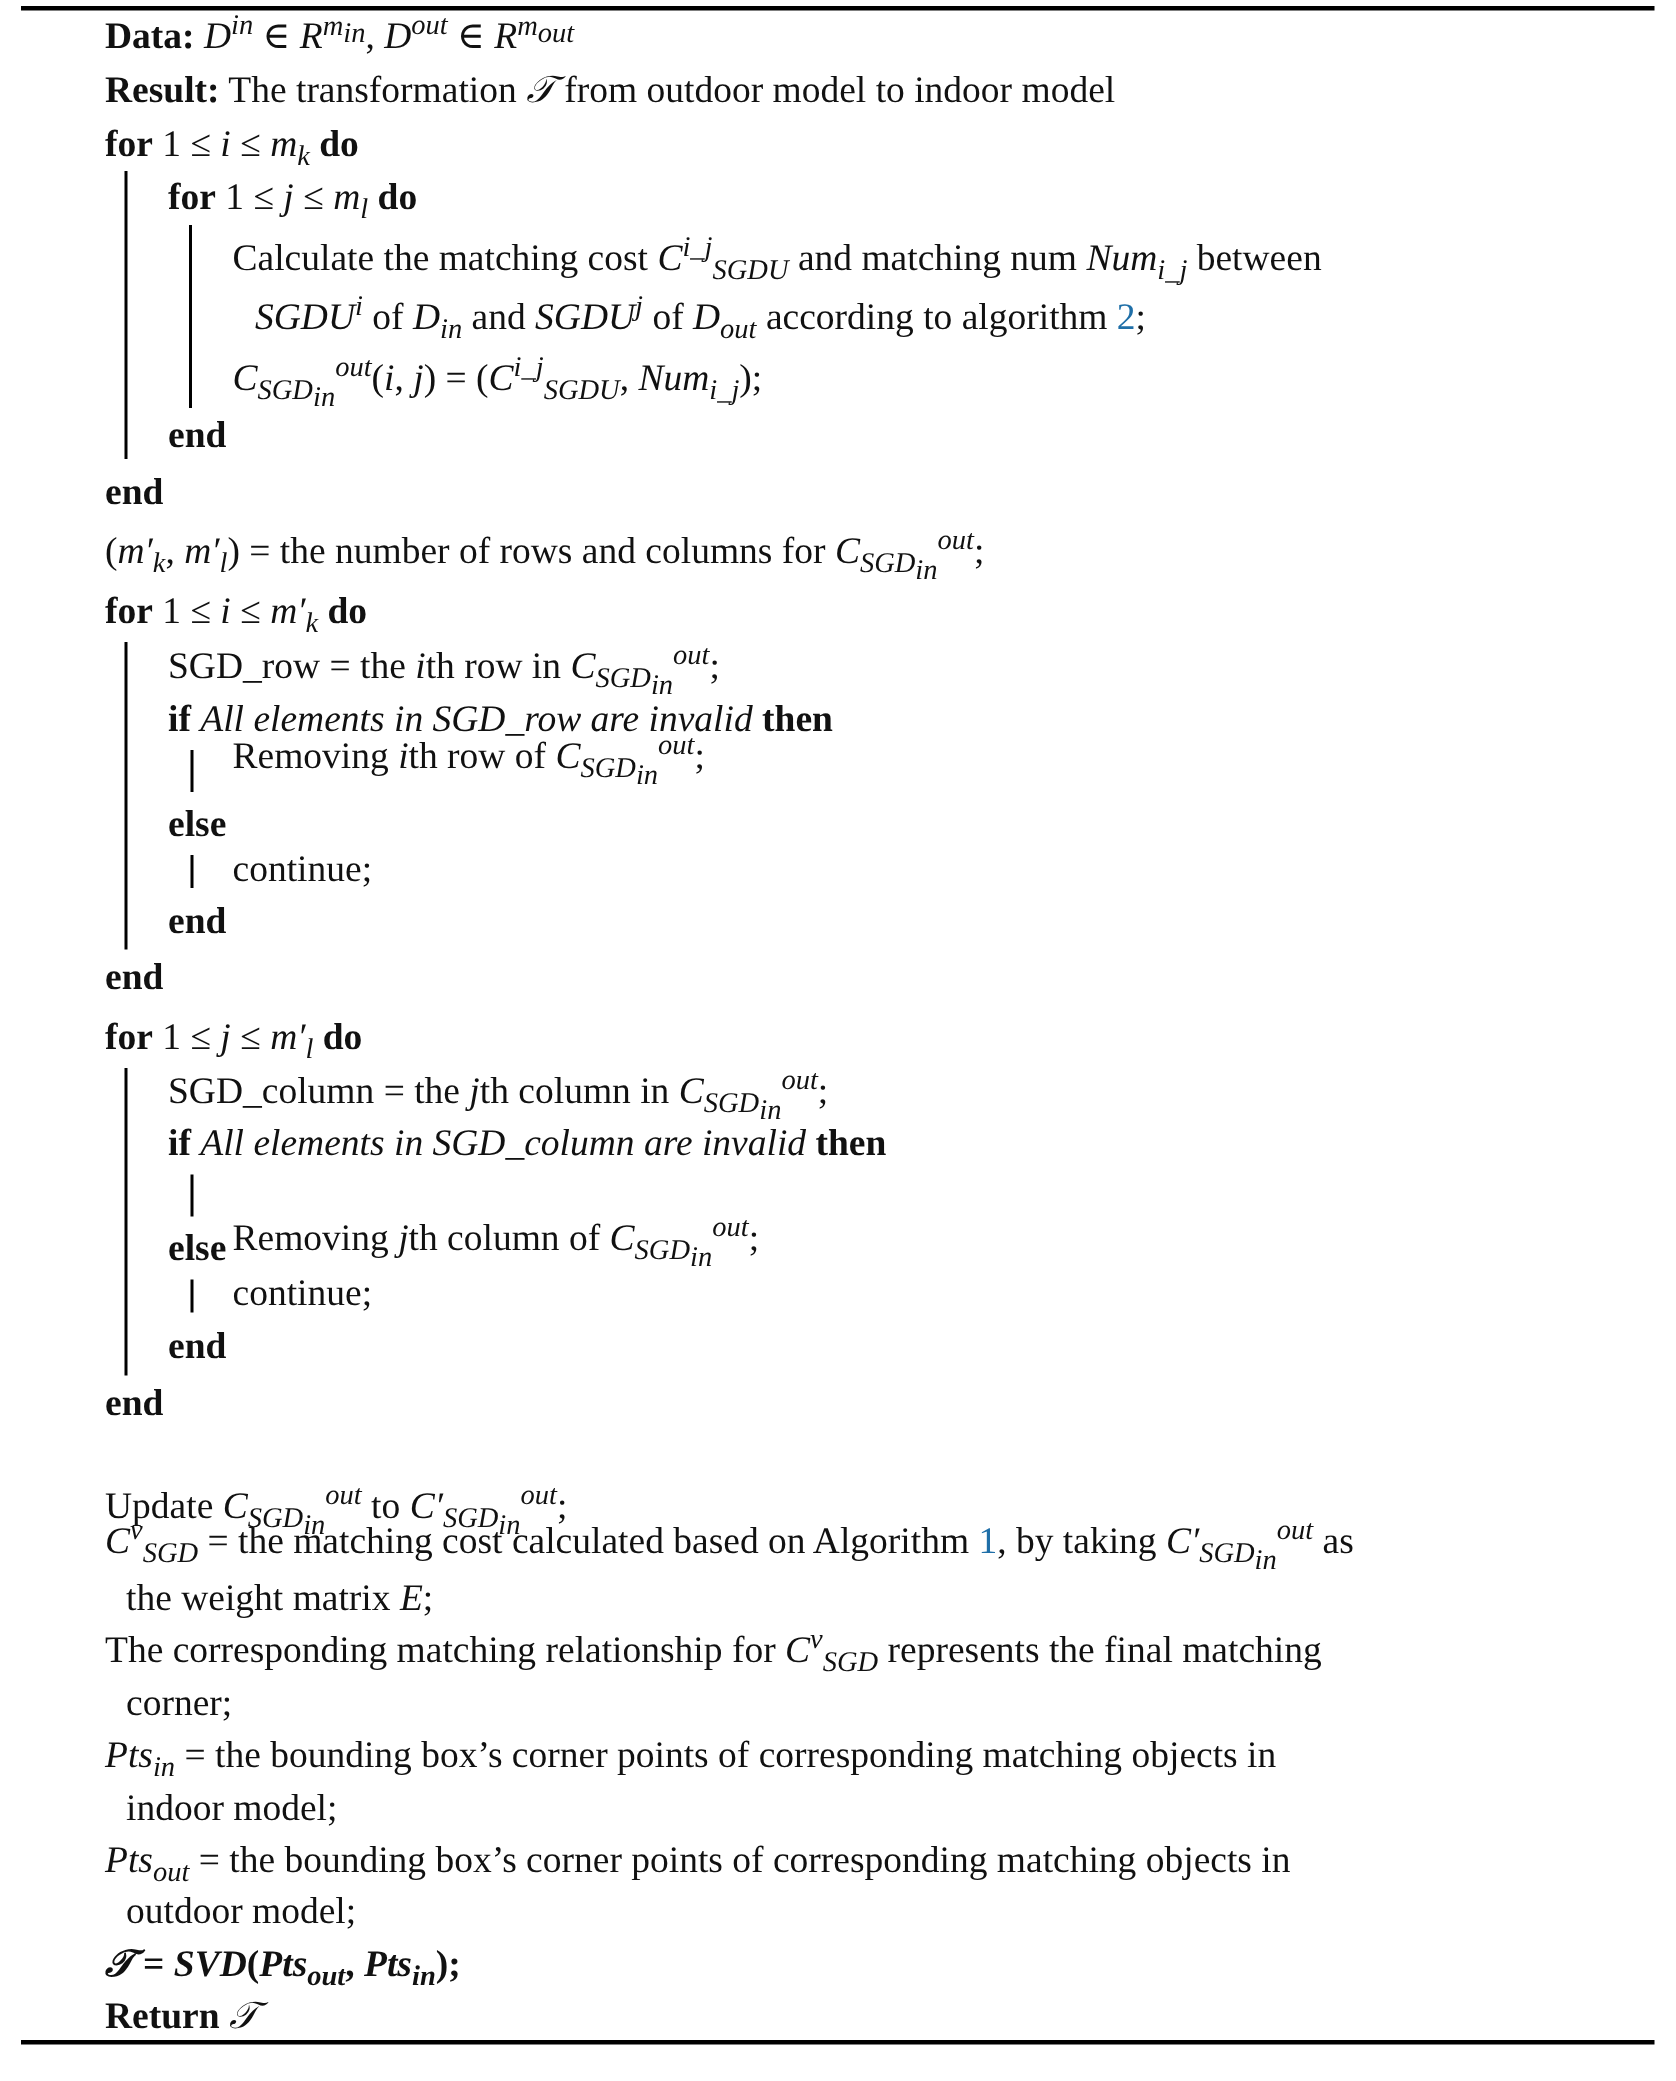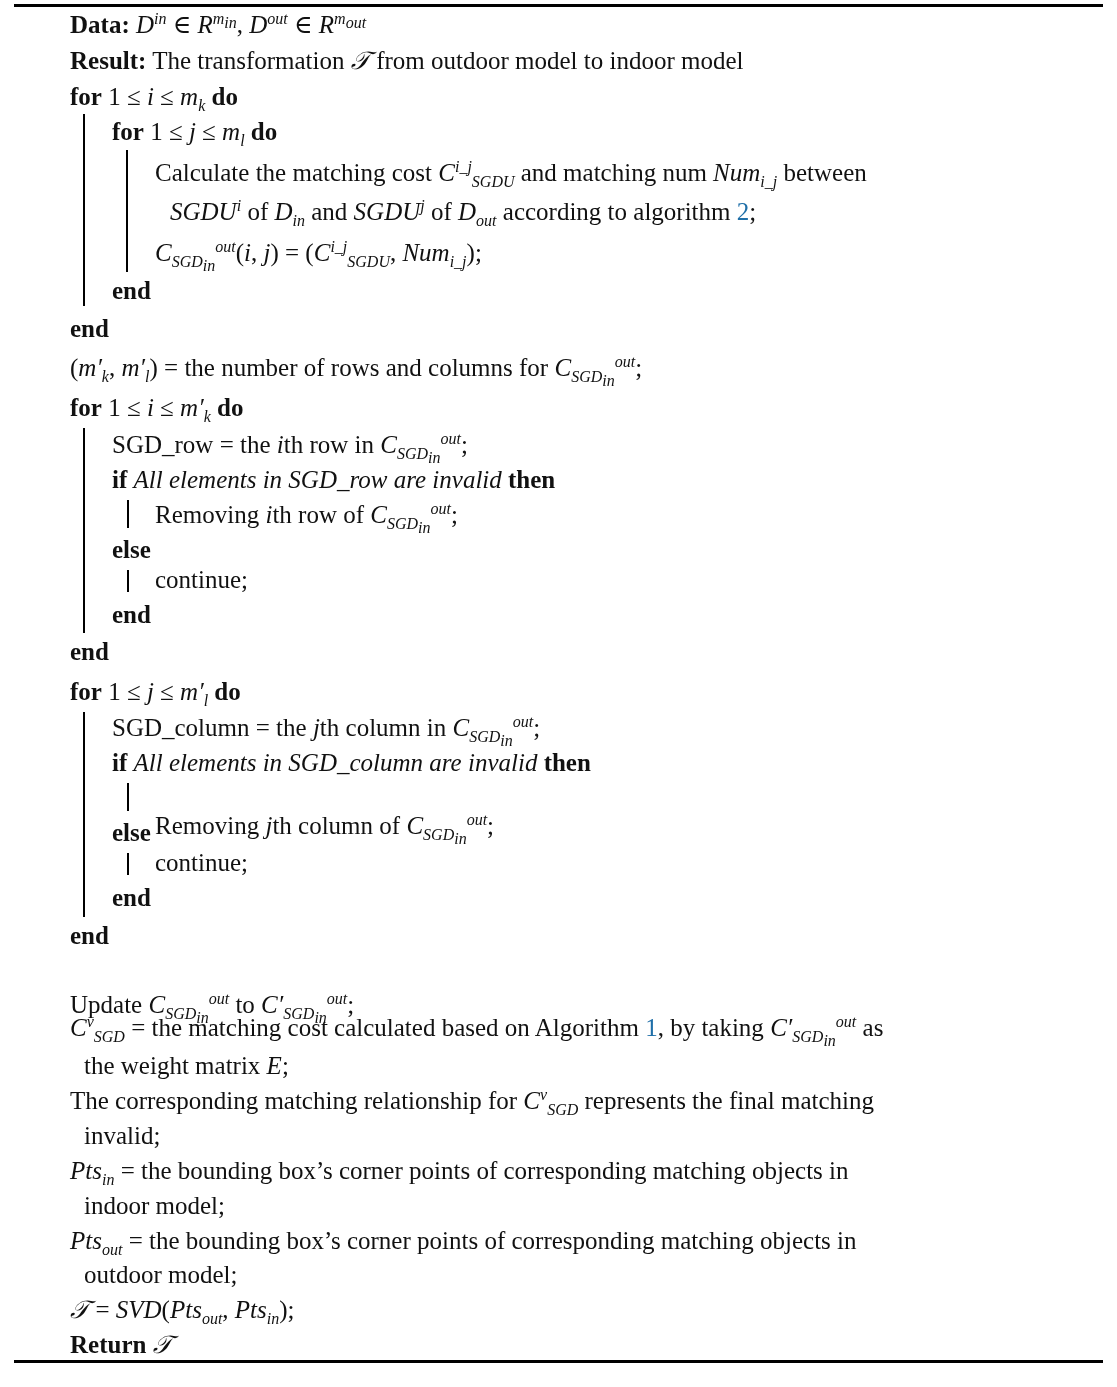--- a/index.html
+++ b/index.html
@@ -5,21 +5,21 @@
   html,body{margin:0;padding:0;background:#fff;}
   body{width:1117px;height:1387px;position:relative;overflow:hidden;
        font-family:"DejaVu Serif","Liberation Serif",serif;color:#111;}
   .rule{position:absolute;left:14px;width:1089px;height:3px;background:#000;}
   .line{position:absolute;font-size:25px;line-height:30px;white-space:nowrap;
         font-family:"Liberation Serif","DejaVu Serif",serif;}
   .kw{font-weight:bold;}
   .m{font-style:italic;}
   .it{font-style:italic;}
   .ref{color:#1f6fa8;}
-  sub,sup{font-size:16px;line-height:0;}
+  sub,sup{font-size:19px;line-height:0;}
   .vbar{position:absolute;width:1.5px;background:#000;}
 </style>
 </head>
 <body>
 
 <div class="rule" style="top:4px;"></div>
 
 <div class="line" style="left:70px;top:10px;">
   <span class="kw">Data:</span>
   <span class="m">D<sup>in</sup></span> ∈ <span class="m">R<sup>m<sub>in</sub></sup></span>, <span class="m">D<sup>out</sup></span> ∈ <span class="m">R<sup>m<sub>out</sub></sup></span>
@@ -42,21 +42,21 @@
 <div class="line kw" style="left:112px;top:276px;">end</div>
 <div class="line kw" style="left:70px;top:314px;">end</div>
 
 <div class="line" style="left:70px;top:353px;">(<span class="m">m′<sub>k</sub></span>, <span class="m">m′<sub>l</sub></span>) = the number of rows and columns for <span class="m">C<sub>SGD<sub>in</sub></sub><sup>out</sup></span>;</div>
 
 <div class="line" style="left:70px;top:393px;"><span class="kw">for</span> 1 ≤ <span class="m">i</span> ≤ <span class="m">m′<sub>k</sub></span> <span class="kw">do</span></div>
 <div class="vbar" style="left:83px;top:428px;height:205px;"></div>
 <div class="line" style="left:112px;top:430px;">SGD_row = the <span class="m">i</span>th row in <span class="m">C<sub>SGD<sub>in</sub></sub><sup>out</sup></span>;</div>
 <div class="line" style="left:112px;top:465px;"><span class="kw">if</span> <span class="it">All elements in SGD_row are invalid</span> <span class="kw">then</span></div>
 <div class="vbar" style="left:127px;top:500px;height:28px;"></div>
-<div class="line" style="left:155px;top:500px;text-align:center;">Removing <span class="m">i</span>th row of <span class="m">C<sub>SGD<sub>in</sub></sub><sup>out</sup></span>;</div>
+<div class="line" style="left:155px;top:490px;text-align:center;">Removing <span class="m">i</span>th row of <span class="m">C<sub>SGD<sub>in</sub></sub><sup>out</sup></span>;</div>
 <div class="line kw" style="left:112px;top:535px;">else</div>
 <div class="vbar" style="left:127px;top:570px;height:22px;"></div>
 <div class="line" style="left:155px;top:565px;">continue;</div>
 <div class="line kw" style="left:112px;top:600px;">end</div>
 <div class="line kw" style="left:70px;top:637px;">end</div>
 
 <div class="line" style="left:70px;top:677px;"><span class="kw">for</span> 1 ≤ <span class="m">j</span> ≤ <span class="m">m′<sub>l</sub></span> <span class="kw">do</span></div>
 <div class="vbar" style="left:83px;top:712px;height:205px;"></div>
 <div class="line" style="left:112px;top:713px;">SGD_column = the <span class="m">j</span>th column in <span class="m">C<sub>SGD<sub>in</sub></sub><sup>out</sup></span>;</div>
 <div class="line" style="left:112px;top:748px;"><span class="kw">if</span> <span class="it">All elements in SGD_column are invalid</span> <span class="kw">then</span></div>
@@ -67,24 +67,24 @@
 <div class="line" style="left:155px;top:848px;">continue;</div>
 <div class="line kw" style="left:112px;top:883px;">end</div>
 <div class="line kw" style="left:70px;top:921px;">end</div>
 
 <div class="line" style="left:70px;top:966px;margin-top:24px;">Update <span class="m">C<sub>SGD<sub>in</sub></sub><sup>out</sup></span> to <span class="m">C′<sub>SGD<sub>in</sub></sub><sup>out</sup></span>;</div>
 
 <div class="line" style="left:70px;top:1013px;font-family:Liberation Serif, serif;"><span class="m">C<sup>v</sup><sub>SGD</sub></span> = the matching cost calculated based on Algorithm <span class="ref">1</span>, by taking <span class="m">C′<sub>SGD<sub>in</sub></sub><sup>out</sup></span> as</div>
 <div class="line" style="left:84px;top:1051px;">the weight matrix <span class="m">E</span>;</div>
 
 <div class="line" style="left:70px;top:1086px;font-family:Liberation Serif, serif;">The corresponding matching relationship for <span class="m">C<sup>v</sup><sub>SGD</sub></span> represents the final matching</div>
-<div class="line" style="left:84px;top:1121px;">invalid;</div>
+<div class="line" style="left:84px;top:1121px;">corner;</div>
 
 <div class="line" style="left:70px;top:1156px;text-align:right;"><span class="m">Pts<sub>in</sub></span> = the bounding box’s corner points of corresponding matching objects in</div>
 <div class="line" style="left:84px;top:1191px;">indoor model;</div>
 
 <div class="line" style="left:70px;top:1226px;"><span class="m">Pts<sub>out</sub></span> = the bounding box’s corner points of corresponding matching objects in</div>
 <div class="line" style="left:84px;top:1260px;">outdoor model;</div>
 
-<div class="line" style="left:70px;top:1295px;"><span class="m">𝒯</span> = <span class="m">SVD</span>(<span class="m">Pts<sub>out</sub></span>, <span class="m">Pts<sub>in</sub></span>);</div>
+<div class="line" style="left:70px;top:1295px;font-weight:bold;"><span class="m">𝒯</span> = <span class="m">SVD</span>(<span class="m">Pts<sub>out</sub></span>, <span class="m">Pts<sub>in</sub></span>);</div>
 <div class="line" style="left:70px;top:1330px;"><span class="kw">Return</span> <span class="m">𝒯</span></div>
 
 <div class="rule" style="top:1360px;"></div>
 
 </body></html>

